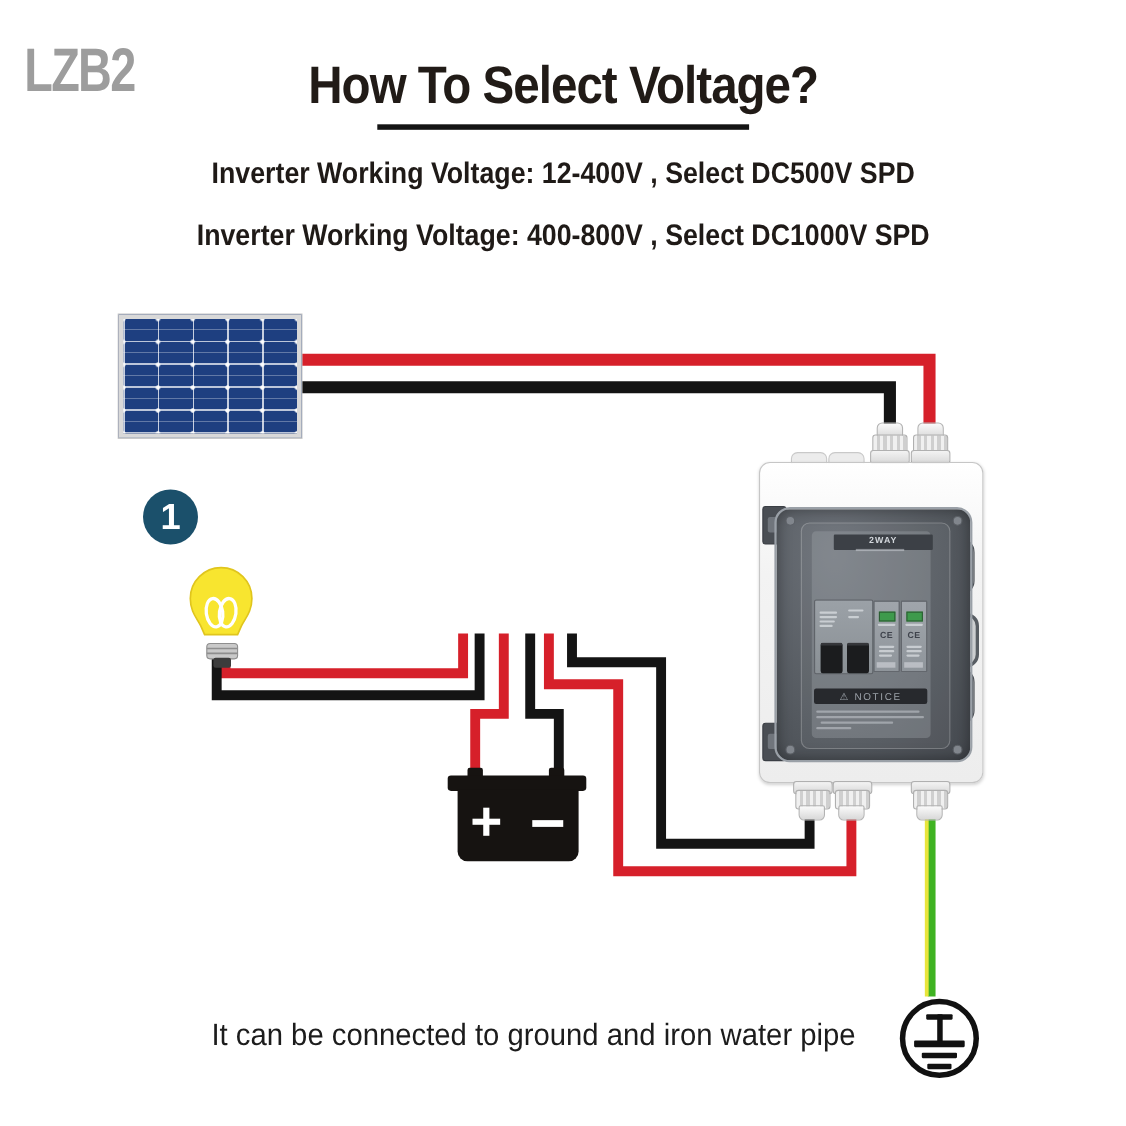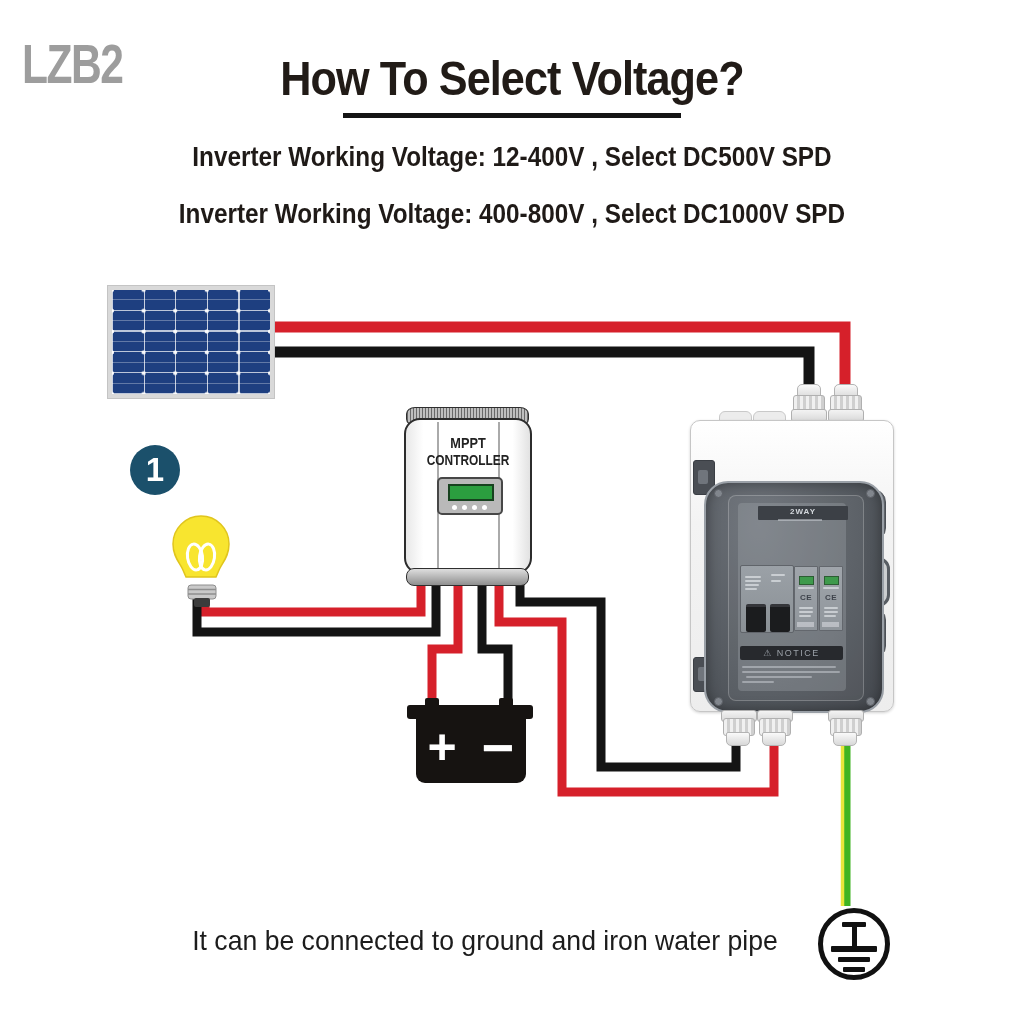--- a/index.html
+++ b/index.html
@@ -64,21 +64,21 @@
   
   .spd-box{left:690px;top:420px;width:202px;height:290px;border:1px solid #c6c6c6;border-radius:10px;
     background:linear-gradient(180deg,#ffffff,#f3f3f3 35%,#ededed);box-shadow:0 1px 3px rgba(0,0,0,.18);}
   .knockout{top:411px;width:31px;height:10px;background:#ececec;border:1px solid #c9c9c9;
     border-radius:6px 6px 2px 2px;}
   .ko1{left:719px;} .ko2{left:753px;}
   .gland-nut{background:linear-gradient(#fafafa,#d8d8d8);border:1px solid #b3b3b3;border-radius:5px 5px 2px 2px;}
   .gland-body{background:repeating-linear-gradient(90deg,#f0f0f0 0 3px,#cfcfcf 3px 6px);
     border:1px solid #b0b0b0;border-radius:3px;}
   .gland-flange{background:linear-gradient(#f3f3f3,#d9d9d9);border:1px solid #b0b0b0;border-radius:3px;}
-  .window{left:704px;top:481px;width:176px;height:228px;border:2px solid #9aa0a7;border-radius:24px;
+  .window{left:704px;top:461px;width:176px;height:228px;border:2px solid #9aa0a7;border-radius:14px;
     background:radial-gradient(ellipse at 30% 18%, #6b7077, #53585e 62%, #45494f);
     box-shadow:inset 0 0 14px rgba(0,0,0,.4);}
   .win-recess{left:22px;top:12px;width:134px;height:204px;border:1px solid rgba(255,255,255,.22);
     border-radius:8px;background:rgba(255,255,255,.05);}
   .win-plate{left:32px;top:20px;width:108px;height:188px;background:rgba(160,166,173,.35);border-radius:4px;}
   .screw{width:7px;height:7px;border-radius:50%;background:#81868d;border:1px solid #5c6066;}
   .twoway{left:52px;top:23px;width:90px;height:14px;background:#3c4046;border-radius:1px;
     color:#d3d7dc;font-size:8px;font-weight:700;text-align:center;line-height:11px;letter-spacing:1px;}
   .twoway-sub{left:72px;top:36px;width:44px;height:2px;background:rgba(210,214,219,.5);}
   .mcb{left:34px;top:82px;width:52px;height:66px;background:linear-gradient(#9ba1a7,#8a9095);
@@ -141,38 +141,20 @@
   <svg class="abs bulb" viewBox="0 0 66 100" width="66" height="100">
     <path d="M33 8 a28 28 0 0 1 28 28 c0 12 -6 18 -9.5 25 l-3.5 8 h-30 l-3.5 -8 C11 54 5 48 5 36 a28 28 0 0 1 28 -28 z" fill="#f8e52f" stroke="#e0c51d" stroke-width="1.5"></path>
     <ellipse cx="27" cy="49" rx="7.5" ry="13" transform="rotate(-8 27 49)" fill="none" stroke="#fff" stroke-width="3"></ellipse>
     <ellipse cx="39" cy="49" rx="7.5" ry="13" transform="rotate(8 39 49)" fill="none" stroke="#fff" stroke-width="3"></ellipse>
     <rect x="20" y="77" width="28" height="14" rx="3" fill="#c9c9c9" stroke="#8e8e8e"></rect>
     <line x1="20" y1="81.5" x2="48" y2="81.5" stroke="#8e8e8e" stroke-width="1.5"></line>
     <line x1="20" y1="86" x2="48" y2="86" stroke="#8e8e8e" stroke-width="1.5"></line>
     <rect x="26" y="90" width="16" height="9" rx="2" fill="#3c3c3c"></rect>
   </svg>
 
-  <div class="abs mppt">
-    <div class="abs mppt-topcap"></div>
-    <div class="abs mppt-body"></div>
-    <div class="abs mppt-seam seam-l"></div>
-    <div class="abs mppt-seam seam-r"></div>
-    <div class="abs mppt-label">
-      <div class="l1">MPPT</div>
-      <div class="l2">CONTROLLER</div>
-    </div>
-    <div class="abs mppt-display">
-      <div class="abs mppt-lcd"></div>
-      <div class="abs mppt-btn" style="left:13px;"></div>
-      <div class="abs mppt-btn" style="left:23px;"></div>
-      <div class="abs mppt-btn" style="left:33px;"></div>
-      <div class="abs mppt-btn" style="left:43px;"></div>
-    </div>
-    <div class="abs mppt-botcap"></div>
-  </div>
 
   <div class="abs battery-terminal bat-term-l"></div>
   <div class="abs battery-terminal bat-term-r"></div>
   <div class="abs battery-top"></div>
   <div class="abs battery-body"></div>
   <div class="abs battery-sign bat-plus">+</div>
   <div class="abs battery-sign bat-minus">−</div>
 
   <div class="abs knockout ko1"></div>
   <div class="abs knockout ko2"></div>

